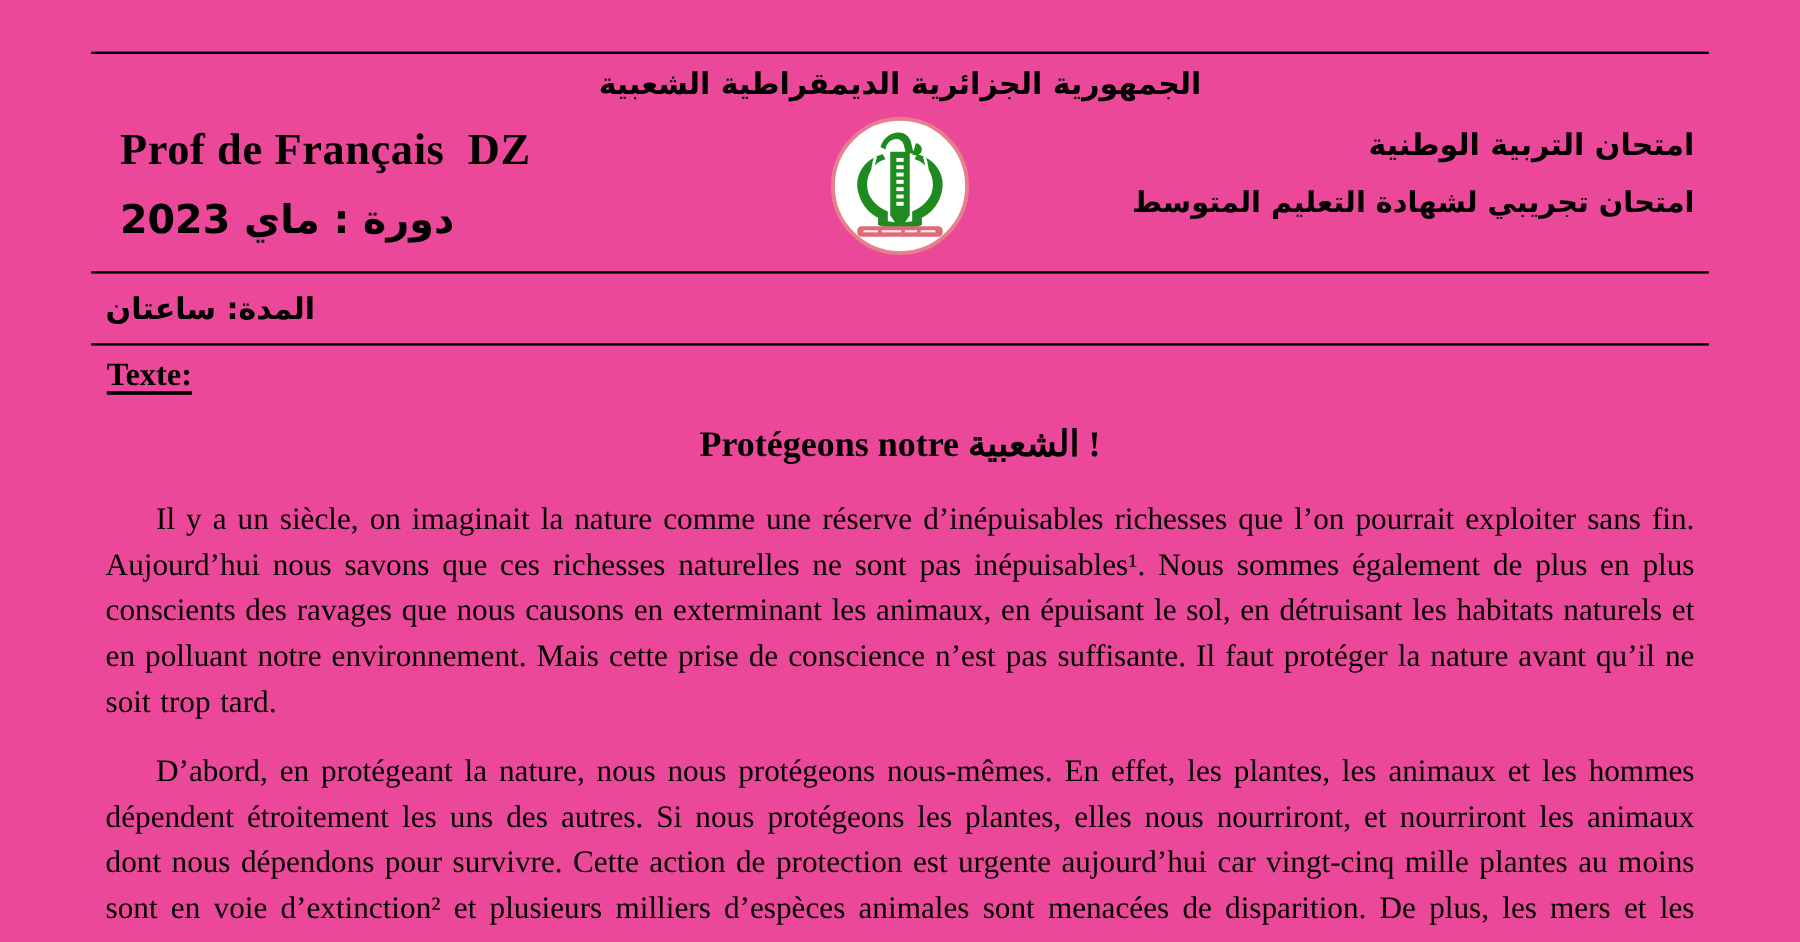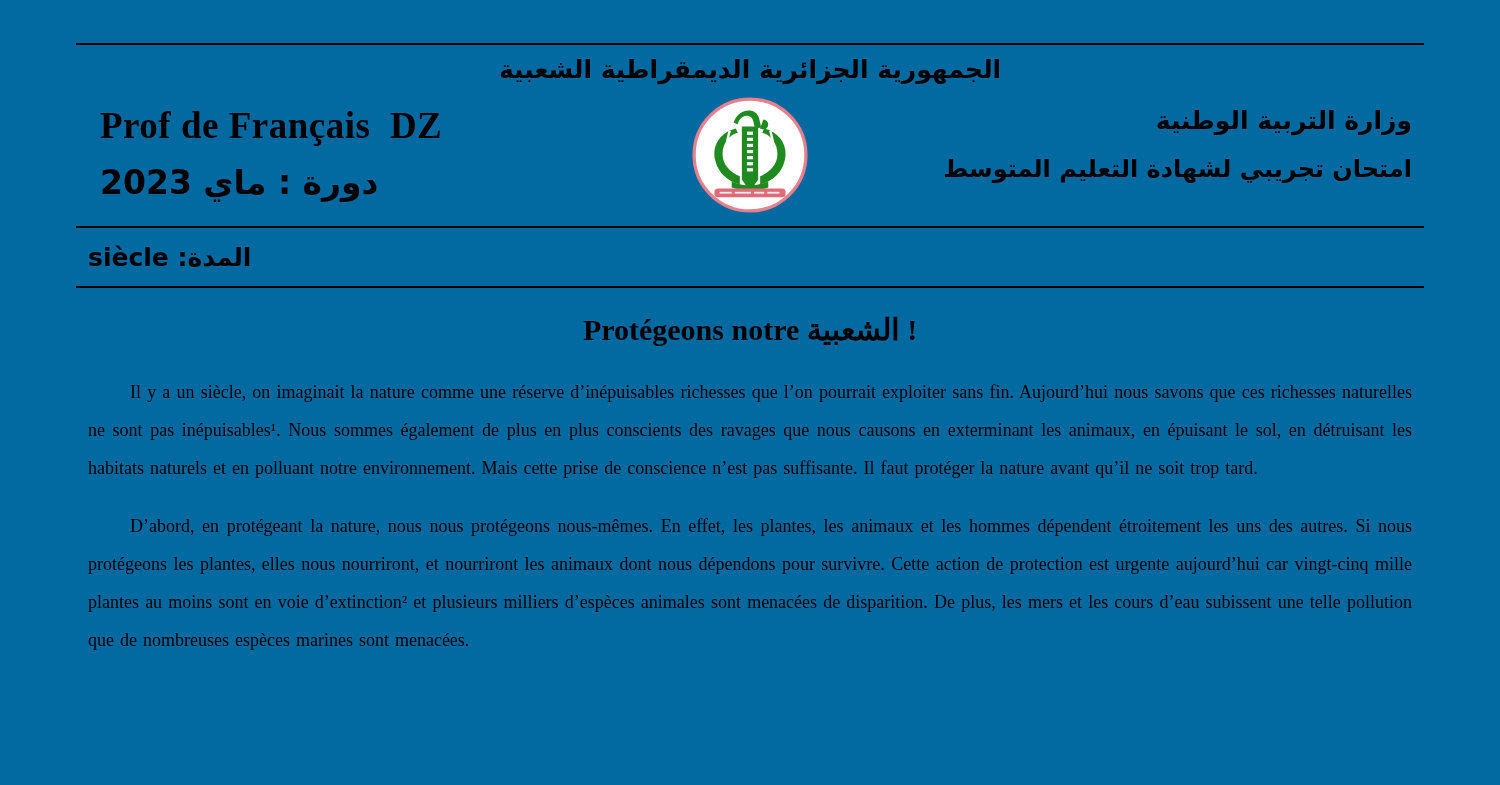--- a/index.html
+++ b/index.html
@@ -1,19 +1,19 @@
 <!DOCTYPE html>
 <html lang="fr"><head>
 <meta charset="utf-8">
 <style>
   html,body{margin:0;padding:0;background:#ffffff;}
   .page{
     position:relative;
     width:1500px;height:785px;
-    background:#0369a1;color:#000;
+    background:#ec4899;color:#000;
     font-family:"Liberation Serif",serif;
     overflow:hidden;
   }
   .rule{height:2px;background:#000;margin:0 76px;}
   .rule-top{margin-top:43px;}
 
   .republic{
     text-align:center;
     font-family:"DejaVu Sans",sans-serif;
     font-weight:bold;font-size:25px;
@@ -56,21 +56,21 @@
     text-decoration-thickness:2.5px;
     text-underline-offset:5px;
     display:inline-block;
   }
   .doc-title{
     text-align:center;font-weight:bold;font-size:30px;
     margin-top:24px;
   }
   .para{
     margin:20px 88px 0;
-    font-size:18px;line-height:38px;
+    font-size:26px;line-height:38px;
     text-align:justify;text-indent:42px;
     word-spacing:1.5px;
   }
   .para.first{margin-top:26px;}
 </style>
 </head>
 <body>
 
 <div class="page">
 
@@ -112,33 +112,36 @@
 
         <rect x="25" y="93" width="70" height="8.5" rx="3.5" fill="#e06a78"></rect>
         <rect x="30" y="96.2" width="12" height="1.8" fill="#ffffff" opacity="0.85"></rect>
         <rect x="45" y="96.2" width="16" height="1.8" fill="#ffffff" opacity="0.85"></rect>
         <rect x="64" y="96.2" width="10" height="1.8" fill="#ffffff" opacity="0.85"></rect>
         <rect x="77" y="96.2" width="12" height="1.8" fill="#ffffff" opacity="0.85"></rect>
       </svg>
     </div>
 
     <div class="header-right" dir="rtl">
-      <div class="ministry">وزارة التربية الوطنية</div>
+      <div class="ministry">امتحان التربية الوطنية</div>
       <div class="exam">امتحان تجريبي  لشهادة التعليم المتوسط</div>
     </div>
   </div>
 
   <div class="rule"></div>
 
   <div class="info-row">
-    <div class="duration" dir="rtl">المدة: siècle</div>
+    <div class="duration" dir="rtl">المدة: ساعتان</div>
   </div>
 
   <div class="rule"></div>
 
+  <div>
+    <span class="texte-label">Texte:</span>
+  </div>
 
   <div class="doc-title">Protégeons notre الشعبية !</div>
 
   <p class="para first">Il y a un siècle, on imaginait la nature comme une réserve d’inépuisables richesses que l’on pourrait exploiter sans fin. Aujourd’hui nous savons que ces richesses naturelles ne sont pas inépuisables¹. Nous sommes également de plus en plus conscients des ravages que nous causons en exterminant les animaux, en épuisant le sol, en détruisant les habitats naturels et en polluant notre environnement. Mais cette prise de conscience n’est pas suffisante. Il faut protéger la nature avant qu’il ne soit trop tard.</p>
 
   <p class="para">D’abord, en protégeant la nature, nous nous protégeons nous-mêmes. En effet, les plantes, les animaux et les hommes dépendent étroitement les uns des autres. Si nous protégeons les plantes, elles nous nourriront, et nourriront les animaux dont nous dépendons pour survivre. Cette action de protection est urgente aujourd’hui car vingt-cinq mille plantes au moins sont en voie d’extinction² et plusieurs milliers d’espèces animales sont menacées de disparition. De plus, les mers et les cours d’eau subissent une telle pollution que de nombreuses espèces marines sont menacées.</p>
 
 </div>
 
 </body></html>

